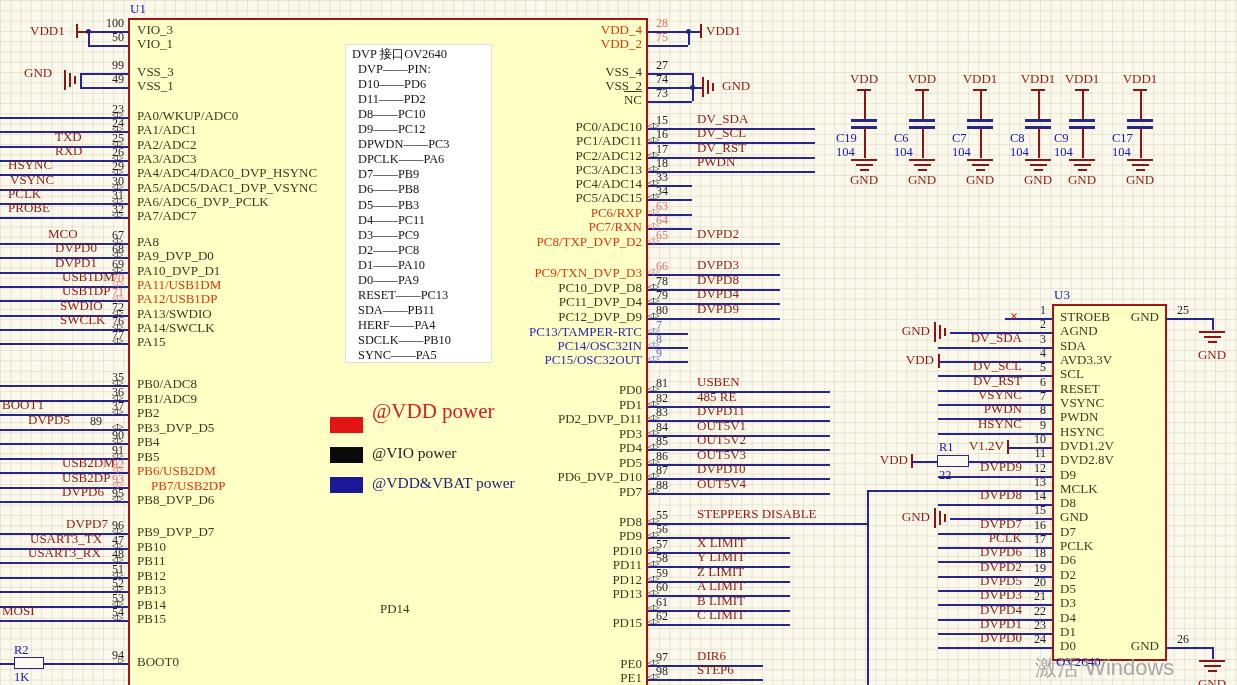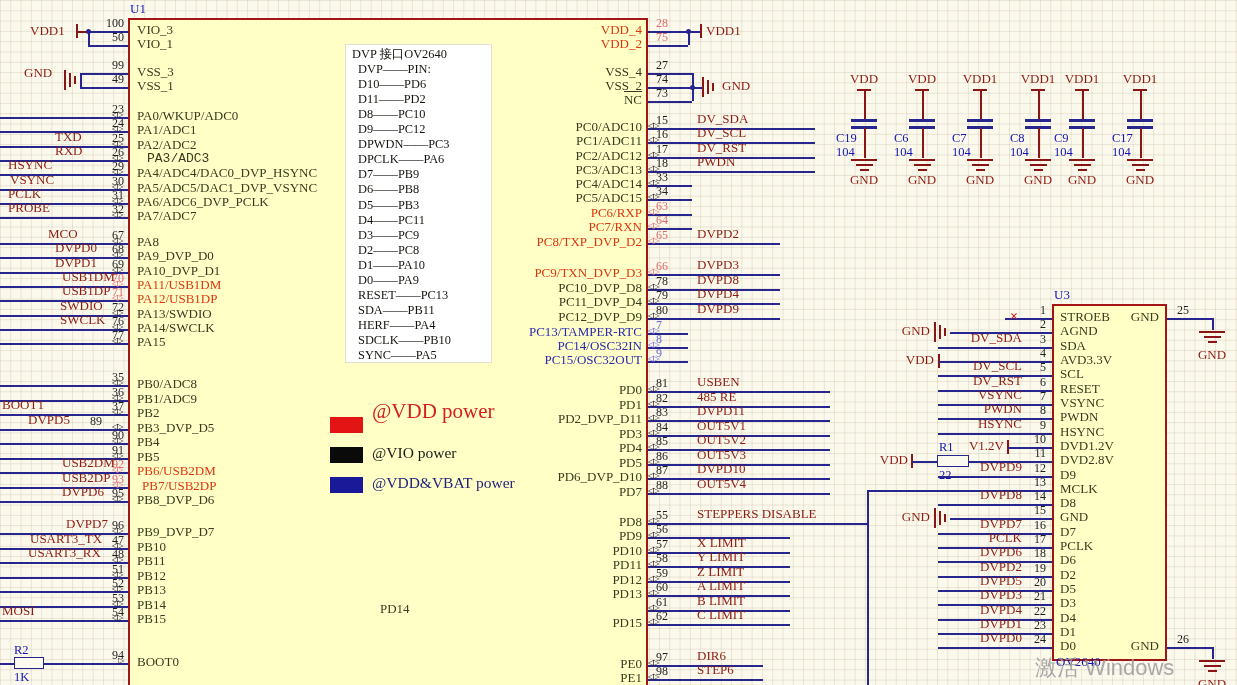--- a/index.html
+++ b/index.html
@@ -84,21 +84,21 @@
     <div class="t num" style="left: 90px; top: 117px; width: 34px; text-align: right;">24</div>
     <div class="t nm" style="left: 137px; top: 123px;">PA1/ADC1</div>
     <div class="wire" style="left: 0px; top: 131px; width: 128px; height: 1.5px;"></div>
     <div class="t arrow" style="left: 112px; top: 125px; color: rgb(34, 34, 34);">◁▷</div>
     <div class="t num" style="left: 90px; top: 132px; width: 34px; text-align: right;">25</div>
     <div class="t nm" style="left: 137px; top: 138px;">PA2/ADC2</div>
     <div class="wire" style="left: 0px; top: 146px; width: 128px; height: 1.5px;"></div>
     <div class="t arrow" style="left: 112px; top: 140px; color: rgb(34, 34, 34);">◁▷</div>
     <div class="t lbl" style="left: 55px; top: 130px;">TXD</div>
     <div class="t num" style="left: 90px; top: 146px; width: 34px; text-align: right;">26</div>
-    <div class="t nm" style="left: 147px; top: 152px; font-family: Liberation Mono, monospace;">PA3/ADC3</div>
+    <div class="t nm" style="left: 137px; top: 152px;">PA3/ADC3</div>
     <div class="wire" style="left: 0px; top: 160px; width: 128px; height: 1.5px;"></div>
     <div class="t arrow" style="left: 112px; top: 154px; color: rgb(34, 34, 34);">◁▷</div>
     <div class="t lbl" style="left: 55px; top: 144px;">RXD</div>
     <div class="t num" style="left: 90px; top: 160px; width: 34px; text-align: right;">29</div>
     <div class="t nm" style="left: 137px; top: 166px;">PA4/ADC4/DAC0_DVP_HSYNC</div>
     <div class="wire" style="left: 0px; top: 174px; width: 128px; height: 1.5px;"></div>
     <div class="t arrow" style="left: 112px; top: 168px; color: rgb(34, 34, 34);">◁▷</div>
     <div class="t lbl" style="left: 8px; top: 158px;">HSYNC</div>
     <div class="t num" style="left: 90px; top: 175px; width: 34px; text-align: right;">30</div>
     <div class="t nm" style="left: 137px; top: 181px;">PA5/ADC5/DAC1_DVP_VSYNC</div>
@@ -179,21 +179,21 @@
     <div class="t num" style="left: 90px; top: 444px; width: 34px; text-align: right;">91</div>
     <div class="t nm" style="left: 137px; top: 450px;">PB5</div>
     <div class="wire" style="left: 0px; top: 458px; width: 128px; height: 1.5px;"></div>
     <div class="t arrow" style="left: 112px; top: 452px; color: rgb(34, 34, 34);">◁▷</div>
     <div class="t num r" style="left: 90px; top: 458px; width: 34px; text-align: right;">92</div>
     <div class="t nm r" style="left: 137px; top: 464px;">PB6/USB2DM</div>
     <div class="wire" style="left: 0px; top: 472px; width: 128px; height: 1.5px;"></div>
     <div class="t arrow" style="left: 112px; top: 466px; color: rgb(227, 106, 106);">◁▷</div>
     <div class="t lbl" style="left: 62px; top: 456px;">USB2DM</div>
     <div class="t num r" style="left: 90px; top: 473px; width: 34px; text-align: right;">93</div>
-    <div class="t nm r" style="left: 142px; top: 479px;">PB7/USB2DP</div>
+    <div class="t nm r" style="left: 151px; top: 479px;">PB7/USB2DP</div>
     <div class="wire" style="left: 0px; top: 487px; width: 128px; height: 1.5px;"></div>
     <div class="t arrow" style="left: 112px; top: 481px; color: rgb(227, 106, 106);">◁▷</div>
     <div class="t lbl" style="left: 62px; top: 471px;">USB2DP</div>
     <div class="t num" style="left: 90px; top: 487px; width: 34px; text-align: right;">95</div>
     <div class="t nm" style="left: 137px; top: 493px;">PB8_DVP_D6</div>
     <div class="wire" style="left: 0px; top: 501px; width: 128px; height: 1.5px;"></div>
     <div class="t arrow" style="left: 112px; top: 495px; color: rgb(34, 34, 34);">◁▷</div>
     <div class="t lbl" style="left: 62px; top: 485px;">DVPD6</div>
     <div class="t num" style="left: 90px; top: 519px; width: 34px; text-align: right;">96</div>
     <div class="t nm" style="left: 137px; top: 525px;">PB9_DVP_D7</div>

